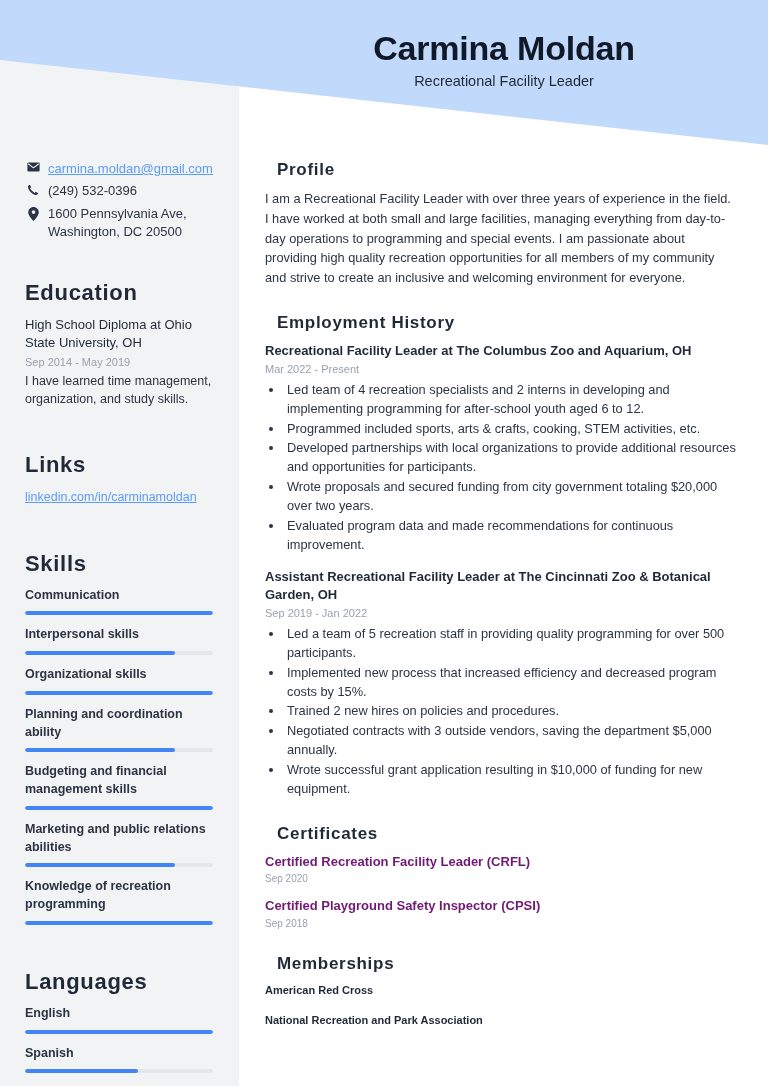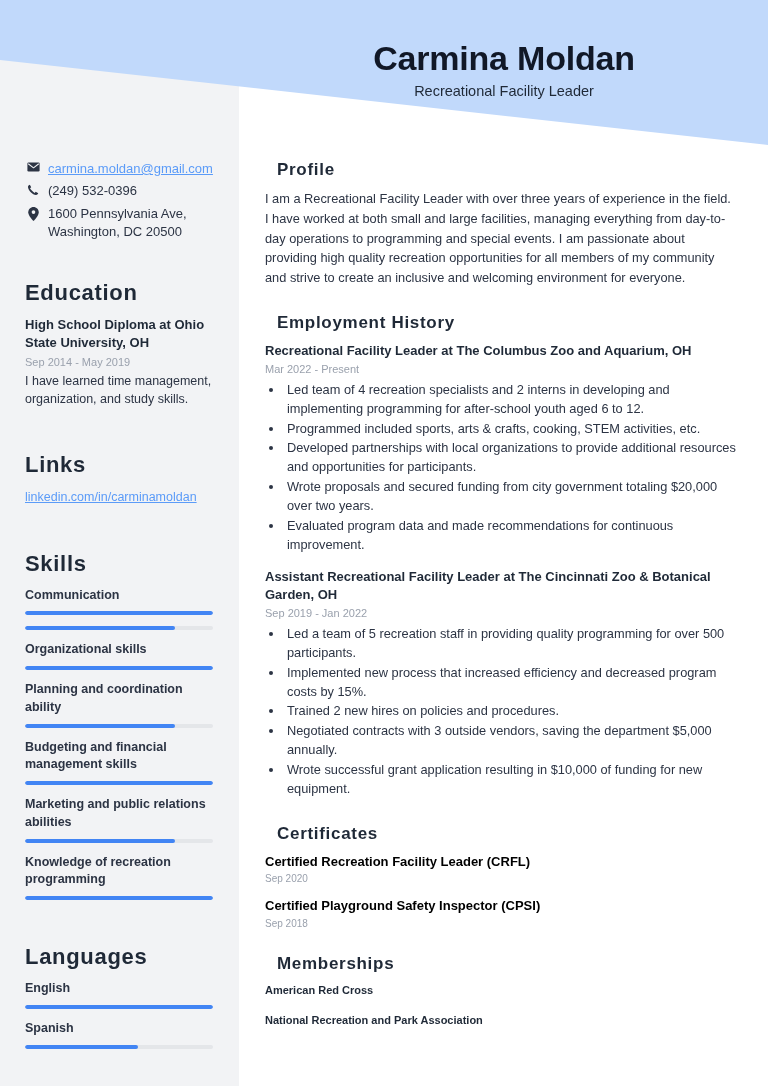--- a/index.html
+++ b/index.html
@@ -20,21 +20,21 @@
   #header-band {
     position: absolute;
     left: 0; top: 0;
     width: 768px;
     height: 150px;
     z-index: 1;
     pointer-events: none;
   }
   #header-text {
     position: absolute;
-    left: 240px; top: 18px;
+    left: 240px; top: 8px;
     width: 528px;
     height: 100px;
     z-index: 3;
     display: flex;
     flex-direction: column;
     align-items: center;
     justify-content: flex-start;
     padding-top: 22px;
     box-sizing: border-box;
   }
@@ -100,21 +100,21 @@
     font-size: 22px;
     font-weight: bold;
     letter-spacing: 0.7px;
     color: #1f2937;
     margin: 44px 0 10px 0;
   }
   #education-heading { margin-top: 38px; }
 
   .edu-title {
     font-size: 13px;
-    font-weight: bold;
+    font-weight: normal;
     color: #1f2937;
     line-height: 1.38;
   }
   .edu-date {
     font-size: 11px;
     color: #9aa1ad;
     margin-top: 3px;
     line-height: 1.3;
   }
   .edu-desc {
@@ -209,21 +209,21 @@
     line-height: 1.48;
     color: #2c3444;
     margin-bottom: 1px;
     padding-left: 3px;
   }
 
   .cert-item { margin-bottom: 13px; }
   .cert-title {
     font-size: 13px;
     font-weight: bold;
-    color: #000000;
+    color: #701a75;
     line-height: 1.4;
     margin-top: 8px;
   }
   .cert-date {
     font-size: 10px;
     color: #9aa1ad;
     margin-top: 2px;
   }
   .member-item {
     font-size: 11px;
@@ -302,20 +302,21 @@
 
   <div class="side-heading">Skills</div>
   <div id="skills-list">
       <div class="bar-item">
         <div class="bar-label">Communication</div>
         <div class="bar-track">
           <div class="bar-fill" style="width: 100%; background: rgb(66, 133, 244);"></div>
         </div>
       </div>
       <div class="bar-item">
+        <div class="bar-label">Interpersonal skills</div>
         <div class="bar-track">
           <div class="bar-fill" style="width: 80%; background: rgb(66, 133, 244);"></div>
         </div>
       </div>
       <div class="bar-item">
         <div class="bar-label">Organizational skills</div>
         <div class="bar-track">
           <div class="bar-fill" style="width: 100%; background: rgb(66, 133, 244);"></div>
         </div>
       </div>

